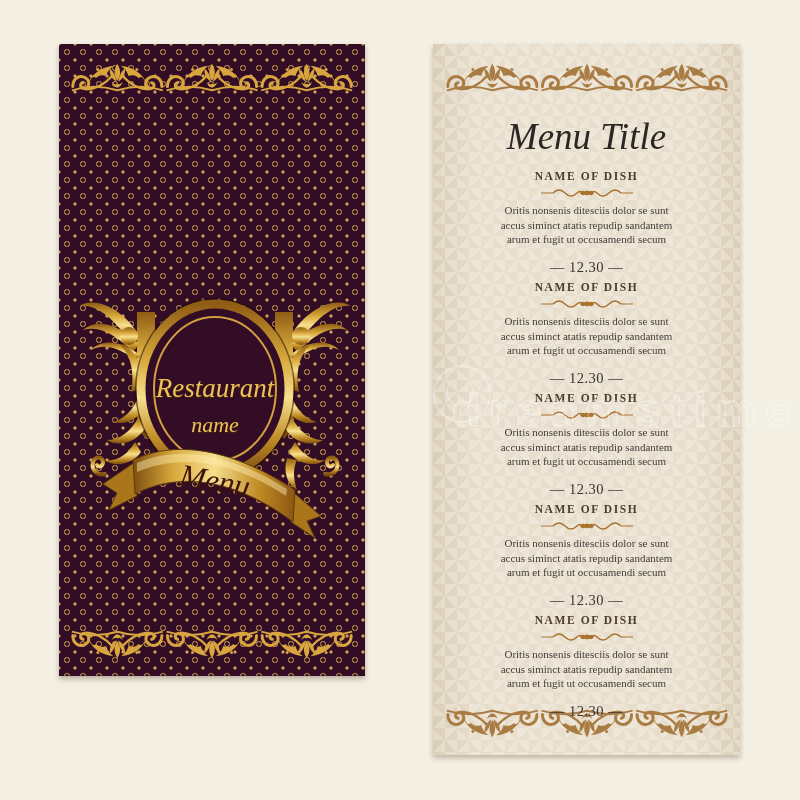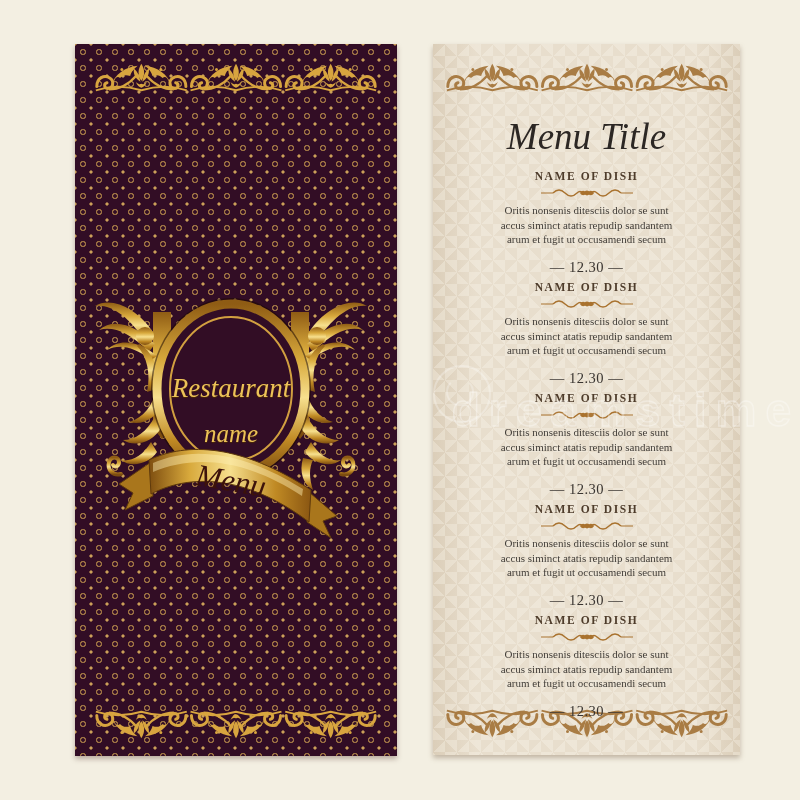--- a/index.html
+++ b/index.html
@@ -1,29 +1,28 @@
 <!DOCTYPE html>
 <html><head>
 <meta charset="utf-8">
 <style>
   html,body{margin:0;padding:0;}
   body{font-family:"Liberation Serif", serif; width:800px; height:800px; overflow:hidden;}
   .stage{position:relative;width:800px;height:800px;background:#f3efe2;}
 
   
   .left-panel{
-    position:absolute; left:75px; top:44px; width:306px; height:712px;
+    position:absolute; left:59px; top:44px; width:306px; height:632px;
     background-color:#320d25;
     background-image:
       radial-gradient(circle, rgba(231,186,98,.85) 0px, rgba(231,186,98,.85) 1.2px, rgba(231,186,98,0) 2px),
       radial-gradient(circle, rgba(0,0,0,0) 1.5px, rgba(217,170,84,.65) 2px, rgba(217,170,84,.65) 2.8px, rgba(0,0,0,0) 3.5px);
     background-size:16px 16px,16px 16px;
     background-position:8px 8px,0 0;
     box-shadow:0 3px 5px rgba(80,50,40,.35);
-    padding-left:16px;
   }
   
   .right-panel{
     position:absolute; left:433px; top:44px; width:307px; height:711px;
     background-color:#e8decd;
     background-image:
       linear-gradient(45deg, rgba(255,252,243,.28) 25%, rgba(255,252,243,0) 25%, rgba(255,252,243,0) 75%, rgba(255,252,243,.28) 75%),
       linear-gradient(-45deg, rgba(255,252,243,.28) 25%, rgba(255,252,243,0) 25%, rgba(255,252,243,0) 75%, rgba(255,252,243,.28) 75%),
       linear-gradient(90deg, rgba(186,164,132,.28), rgba(255,255,255,0) 14%, rgba(255,255,255,0) 86%, rgba(186,164,132,.28));
     background-size:24px 24px,24px 24px,100% 100%;
@@ -42,21 +41,21 @@
   
   .emblem{position:absolute;inset:0;width:306px;height:712px;}
 
   .restaurant-name{
     position:absolute; top:331px; left:53px; width:206px; text-align:center;
     font-style:italic; color:#ecc familiar;
     color:#ecc258; text-shadow:0 1px 1px rgba(80,45,0,.9);
     line-height:1;
   }
   .restaurant-name .l1{font-size:27px;}
-  .restaurant-name .l2{font-size:25px; margin-top:19px;}
+  .restaurant-name .l2{font-size:22px; margin-top:12px;}
   .ribbon-label{
     position:absolute; top:421px; left:64px; width:184px; text-align:center;
     transform:rotate(10deg);
     font-style:italic; font-size:31px; color:#3d130b; line-height:1;
   }
 
   
   .page-content{
     position:absolute; left:14px; right:14px; top:56px; bottom:52px;
     display:flex; flex-direction:column; align-items:center; text-align:center;

